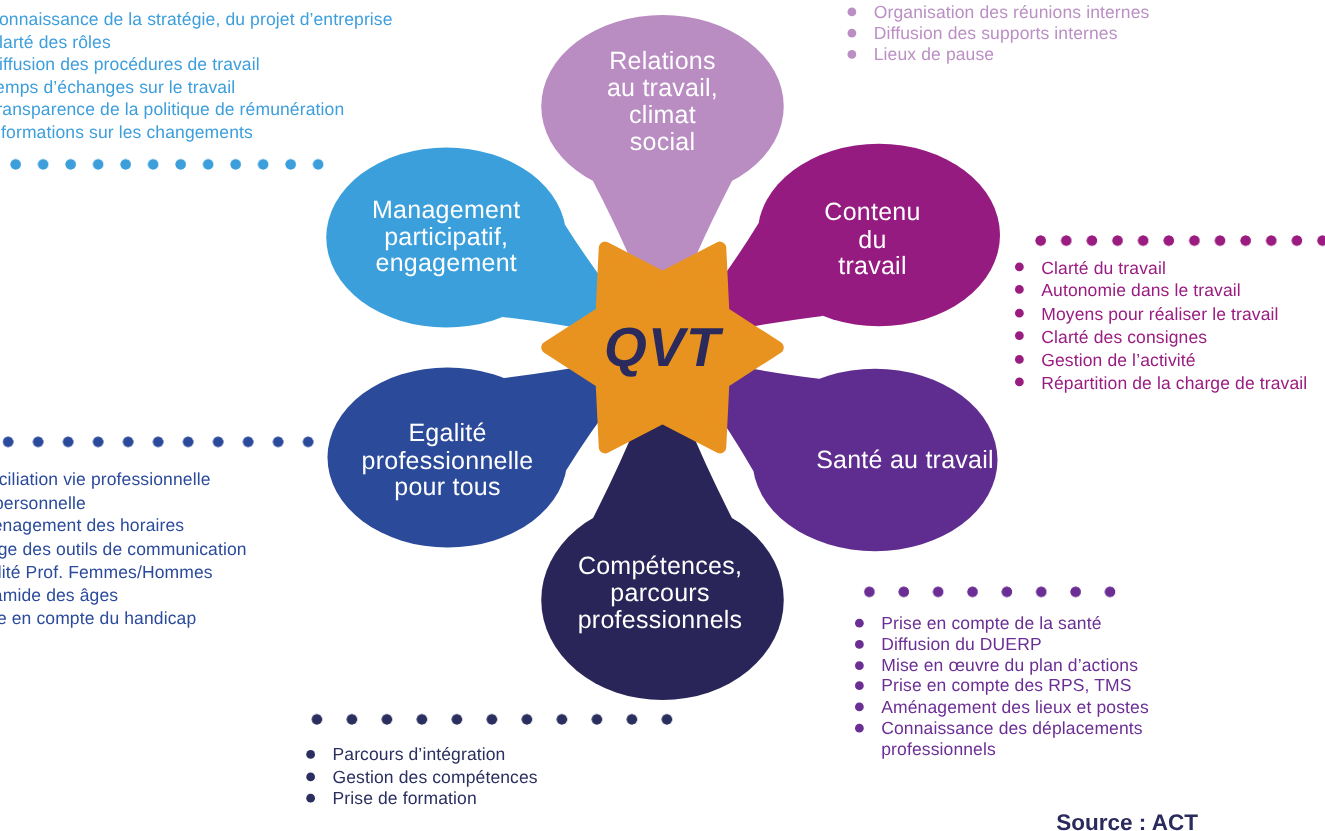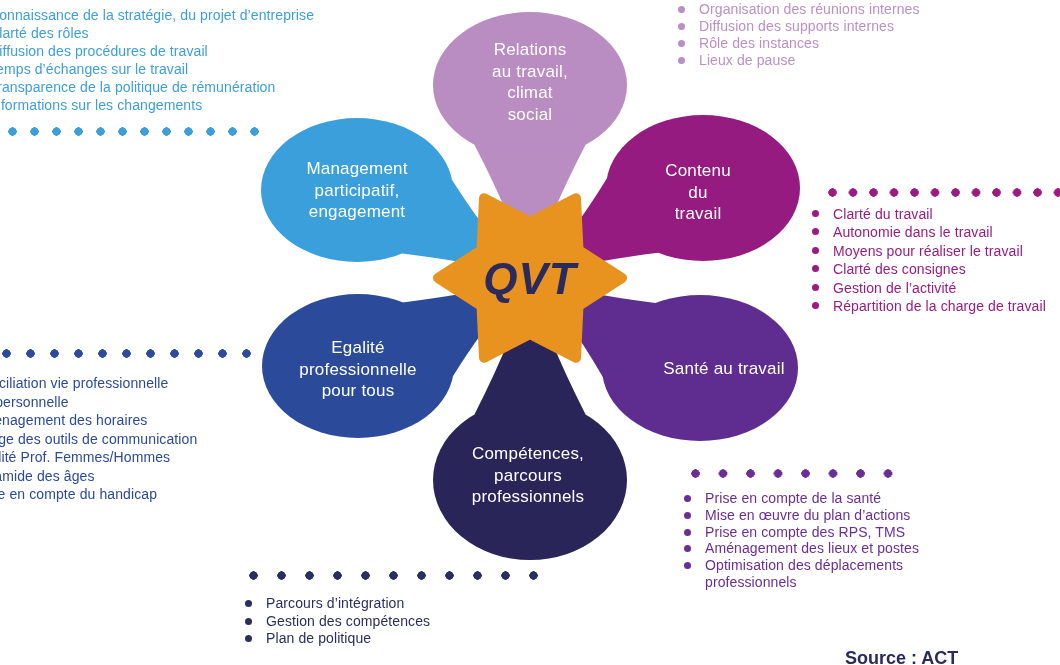--- a/index.html
+++ b/index.html
@@ -30,21 +30,21 @@
      background-image:radial-gradient(circle at 4.5px 4.5px,#9a1c80 4px,transparent 4.4px);}
   .dots-egalite    {left:2px;  top:349px;width:250px;background-size:24px 9px;
      background-image:radial-gradient(circle at 4.5px 4.5px,#2b4a9b 4px,transparent 4.4px);}
   .dots-sante      {left:691px;top:469px;width:205px;background-size:27.5px 9px;
      background-image:radial-gradient(circle at 4.5px 4.5px,#6b2e94 4px,transparent 4.4px);}
   .dots-competences{left:249px;top:571px;width:292px;background-size:28px 9px;
      background-image:radial-gradient(circle at 4.5px 4.5px,#2a2f5f 4px,transparent 4.4px);}
 
   
   .petal-label{position:absolute;transform:translateX(-50%);color:#fff;text-align:center;
-               font-size:17px;line-height:21.5px;white-space:pre-line;letter-spacing:.2px;}
+               font-size:20px;line-height:21.5px;white-space:pre-line;letter-spacing:.2px;}
   .label-relations  {left:530px;top:39px;}
   .label-management {left:357px;top:158px;}
   .label-contenu    {left:698px;top:160px;}
   .label-egalite    {left:358px;top:337px;}
   .label-sante      {left:700px;top:358px;margin-left:24px;}
   .label-competences{left:528px;top:443px;}
 
   .qvt{position:absolute;left:530px;top:254px;transform:translateX(-50%);
        font-size:44px;font-weight:bold;color:#2a2a5c;letter-spacing:1px;font-style:italic;}
   .source{position:absolute;left:845px;top:648px;font-size:18px;font-weight:bold;color:#2a2a5c;}
@@ -112,21 +112,20 @@
       <li>Connaissance de la stratégie, du projet d’entreprise</li>
       <li>Clarté des rôles</li>
       <li>Diffusion des procédures de travail</li>
       <li>Temps d’échanges sur le travail</li>
       <li>Transparence de la politique de rémunération</li>
       <li>Informations sur les changements</li>
     </ul>
   <ul class="detail list-relations">
       <li>Organisation des réunions internes</li>
       <li>Diffusion des supports internes</li>
-      <li>Rôle des instances</li>
       <li>Lieux de pause</li>
     </ul>
   <ul class="detail list-contenu">
       <li>Clarté du travail</li>
       <li>Autonomie dans le travail</li>
       <li>Moyens pour réaliser le travail</li>
       <li>Clarté des consignes</li>
       <li>Gestion de l’activité</li>
       <li>Répartition de la charge de travail</li>
     </ul>
@@ -134,26 +133,27 @@
       <li>Conciliation vie professionnelle
 vie personnelle</li>
       <li>Aménagement des horaires</li>
       <li>Usage des outils de communication</li>
       <li>Egalité Prof. Femmes/Hommes</li>
       <li>Pyramide des âges</li>
       <li>Prise en compte du handicap</li>
     </ul>
   <ul class="detail list-sante">
       <li>Prise en compte de la santé</li>
+      <li>Diffusion du DUERP</li>
       <li>Mise en œuvre du plan d’actions</li>
       <li>Prise en compte des RPS, TMS</li>
       <li>Aménagement des lieux et postes</li>
-      <li>Optimisation des déplacements
+      <li>Connaissance des déplacements
 professionnels</li>
     </ul>
   <ul class="detail list-competences">
       <li>Parcours d’intégration</li>
       <li>Gestion des compétences</li>
-      <li>Plan de politique</li>
+      <li>Prise de formation</li>
     </ul>
 
   <div class="source">Source : ACT Méditerranée</div>
 </div>
 
 </body></html>

